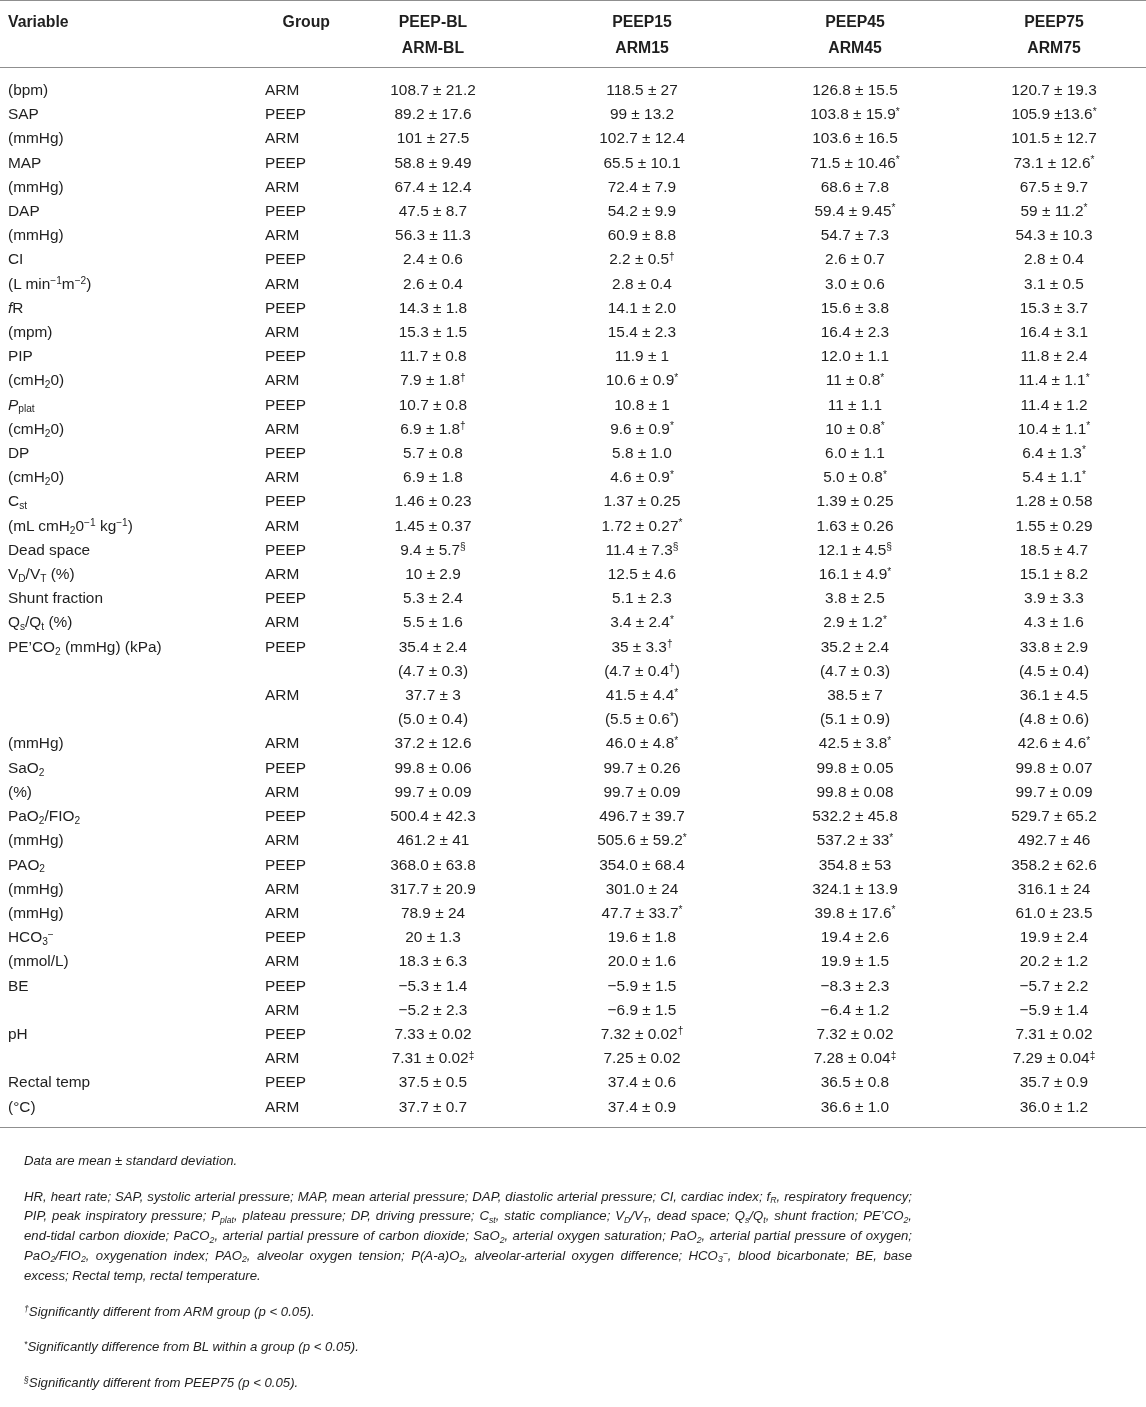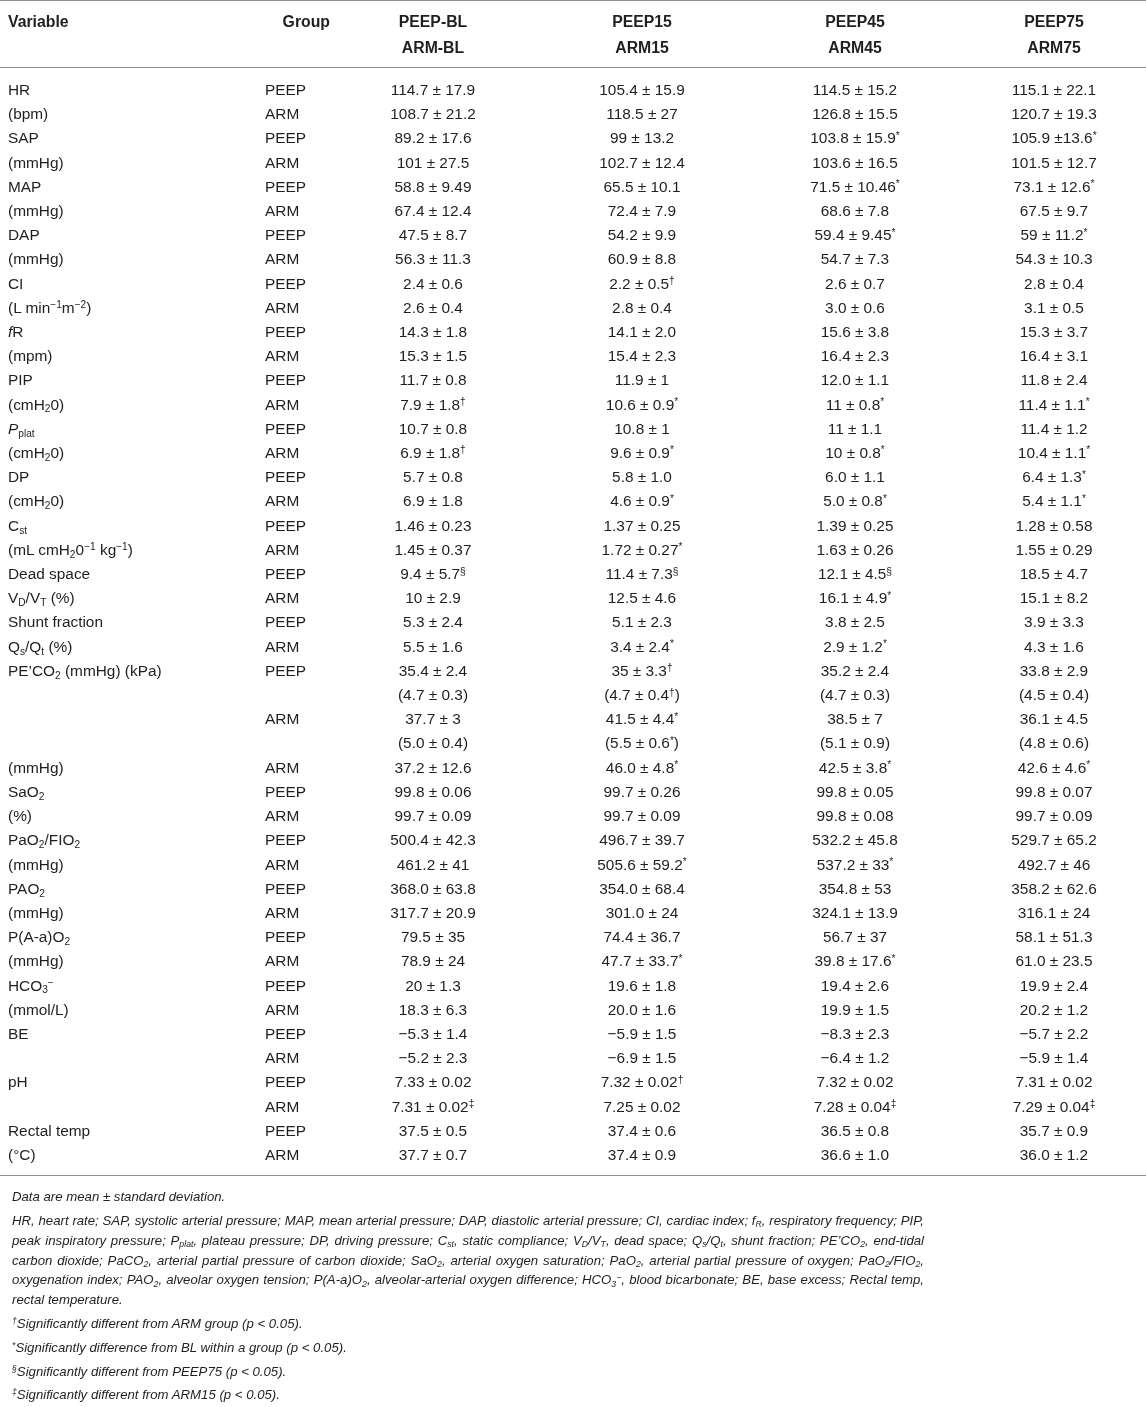--- a/index.html
+++ b/index.html
@@ -44,21 +44,21 @@
   td.grp{padding-left:15px;}
   sup{font-size:66%;vertical-align:baseline;position:relative;top:-0.45em;line-height:0;}
   sub{font-size:66%;vertical-align:baseline;position:relative;top:0.28em;line-height:0;}
   .footnotes{
     padding:7px 8px 6px 8px;
     font-style:italic;
     font-size:13.2px;
     line-height:19.8px;
     color:#1f1f1f;
   }
-  .footnotes p{margin:4px;}
+  .footnotes p{margin:16px;}
   .footnotes p.abbr{text-align:justify;}
 </style>
 </head>
 <body>
 
 <div class="page">
   <table class="results">
     <colgroup>
       <col style="width:250px">
       <col style="width:80px">
@@ -88,28 +88,20 @@
           <div>ARM45</div>
         </th>
         <th>
           <div>PEEP75</div>
           <div>ARM75</div>
         </th>
       </tr>
     </thead>
     <tbody id="tbody">
         <tr>
-          <td class="left var">HR</td>
-          <td class="left grp">PEEP</td>
-          <td class="center">114.7 ± 17.9</td>
-          <td class="center">105.4 ± 15.9</td>
-          <td class="center">114.5 ± 15.2</td>
-          <td class="center">115.1 ± 22.1</td>
-        </tr>
-        <tr>
           <td class="left var">(bpm)</td>
           <td class="left grp">ARM</td>
           <td class="center">108.7 ± 21.2</td>
           <td class="center">118.5 ± 27</td>
           <td class="center">126.8 ± 15.5</td>
           <td class="center">120.7 ± 19.3</td>
         </tr>
         <tr>
           <td class="left var">SAP</td>
           <td class="left grp">PEEP</td>
@@ -366,28 +358,20 @@
           <td class="center">354.8 ± 53</td>
           <td class="center">358.2 ± 62.6</td>
         </tr>
         <tr>
           <td class="left var">(mmHg)</td>
           <td class="left grp">ARM</td>
           <td class="center">317.7 ± 20.9</td>
           <td class="center">301.0 ± 24</td>
           <td class="center">324.1 ± 13.9</td>
           <td class="center">316.1 ± 24</td>
-        </tr>
-        <tr>
-          <td class="left var">P(A-a)O<sub>2</sub></td>
-          <td class="left grp">PEEP</td>
-          <td class="center">79.5 ± 35</td>
-          <td class="center">74.4 ± 36.7</td>
-          <td class="center">56.7 ± 37</td>
-          <td class="center">58.1 ± 51.3</td>
         </tr>
         <tr>
           <td class="left var">(mmHg)</td>
           <td class="left grp">ARM</td>
           <td class="center">78.9 ± 24</td>
           <td class="center">47.7 ± 33.7<sup>*</sup></td>
           <td class="center">39.8 ± 17.6<sup>*</sup></td>
           <td class="center">61.0 ± 23.5</td>
         </tr>
         <tr>

